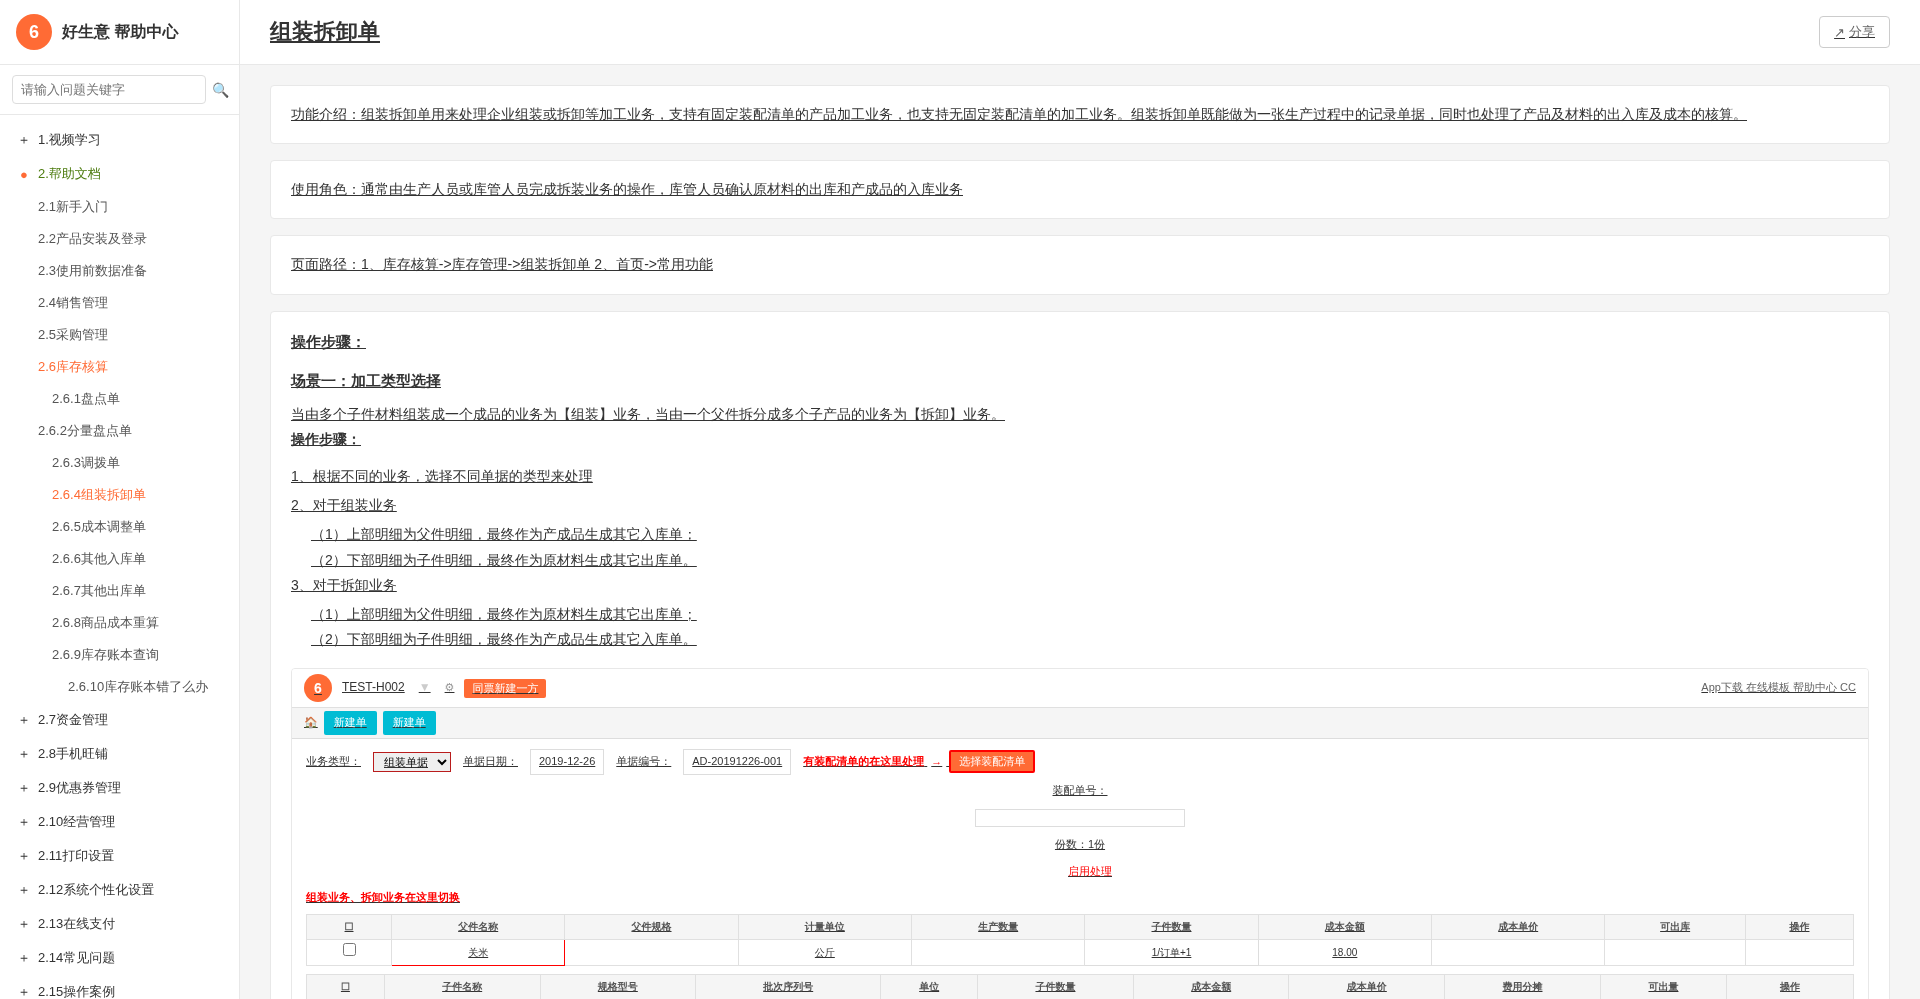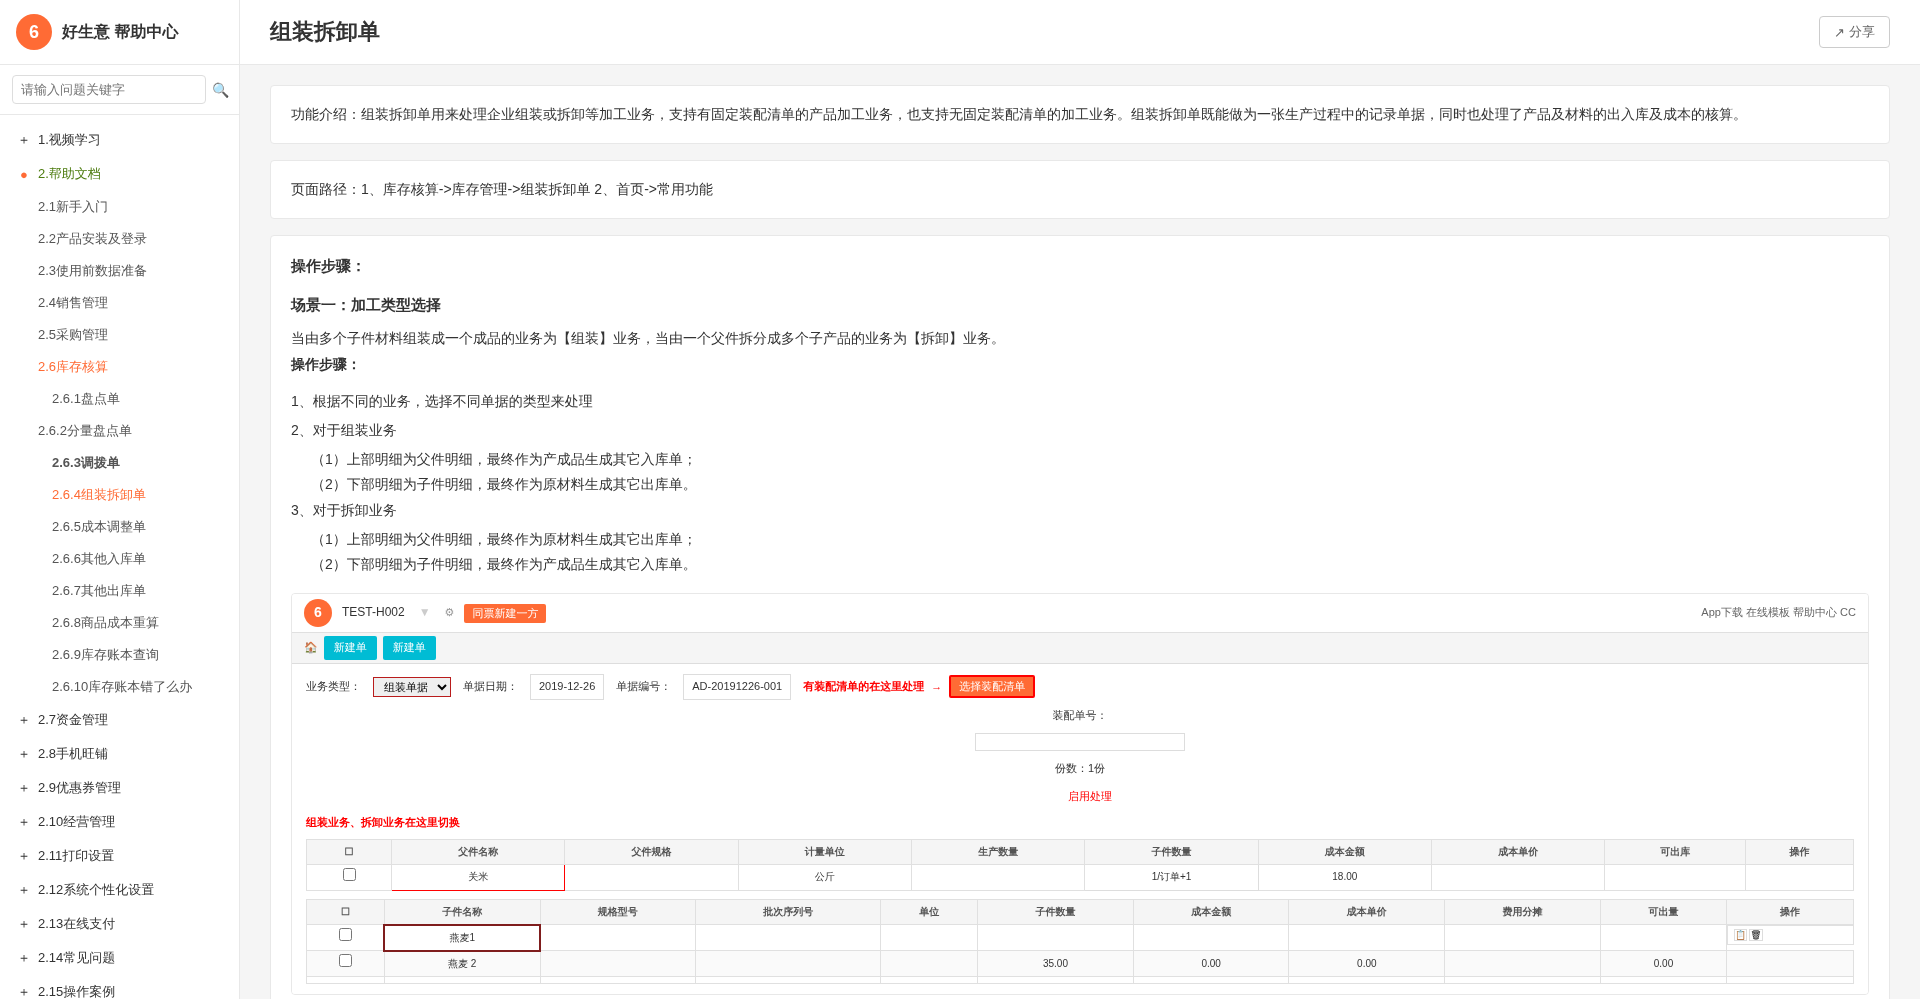--- a/index.html
+++ b/index.html
@@ -123,20 +123,21 @@
       color: #ff6b35;
     }
 
     
     .main-content {
       flex: 1;
       overflow-y: auto;
       background: #f5f5f5;
       display: flex;
       flex-direction: column;
+      text-decoration: underline;
     }
 
     .main-header {
       background: #fff;
       padding: 16px 30px;
       display: flex;
       align-items: center;
       justify-content: space-between;
       border-bottom: 1px solid #e8e8e8;
     }
@@ -300,28 +301,28 @@
       <span style="color:#4d7c0f;">2.帮助文档</span>
     </div>
     <div class="nav-sub-item">2.1新手入门</div>
     <div class="nav-sub-item">2.2产品安装及登录</div>
     <div class="nav-sub-item">2.3使用前数据准备</div>
     <div class="nav-sub-item">2.4销售管理</div>
     <div class="nav-sub-item">2.5采购管理</div>
     <div class="nav-sub-item active" style="color:#ff6b35;">2.6库存核算</div>
     <div class="nav-sub-item" style="padding-left:52px;">2.6.1盘点单</div>
     <div class="nav-sub-item" style="">2.6.2分量盘点单</div>
-    <div class="nav-sub-item" style="padding-left:52px;font-weight:bold;">2.6.3调拨单</div>
+    <div class="nav-sub-item" style="padding-left:52px;">2.6.3调拨单</div>
     <div class="nav-sub-item active" style="padding-left:52px; color:#ff6b35;">2.6.4组装拆卸单</div>
     <div class="nav-sub-item" style="padding-left:52px;">2.6.5成本调整单</div>
     <div class="nav-sub-item" style="padding-left:52px;">2.6.6其他入库单</div>
     <div class="nav-sub-item" style="padding-left:52px;">2.6.7其他出库单</div>
     <div class="nav-sub-item" style="padding-left:52px;">2.6.8商品成本重算</div>
     <div class="nav-sub-item" style="padding-left:52px;">2.6.9库存账本查询</div>
-    <div class="nav-sub-item" style="padding-left:52px;">2.6.10库存账本错了么办</div>
+    <div class="nav-sub-item" style="padding-left:68px;">2.6.10库存账本错了么办</div>
 
     <div class="nav-item section-header">
       <span class="plus-icon">＋</span>
       <span>2.7资金管理</span>
     </div>
     <div class="nav-item section-header">
       <span class="plus-icon">＋</span>
       <span>2.8手机旺铺</span>
     </div>
     <div class="nav-item section-header">
@@ -363,20 +364,23 @@
       <span>分享</span>
     </button>
   </div>
 
   <div class="content-body">
 
     <div class="info-block">
       <p>功能介绍：组装拆卸单用来处理企业组装或拆卸等加工业务，支持有固定装配清单的产品加工业务，也支持无固定装配清单的加工业务。组装拆卸单既能做为一张生产过程中的记录单据，同时也处理了产品及材料的出入库及成本的核算。</p>
     </div>
 
+    <div class="info-block">
+      <p>使用角色：通常由生产人员或库管人员完成拆装业务的操作，库管人员确认原材料的出库和产成品的入库业务</p>
+    </div>
 
     <div class="info-block">
       <p>页面路径：1、库存核算-&gt;库存管理-&gt;组装拆卸单 2、首页-&gt;常用功能</p>
     </div>
 
     <div class="info-block">
       <div class="section-title">操作步骤：</div>
 
       <div class="scenario-title">场景一：加工类型选择</div>
 

